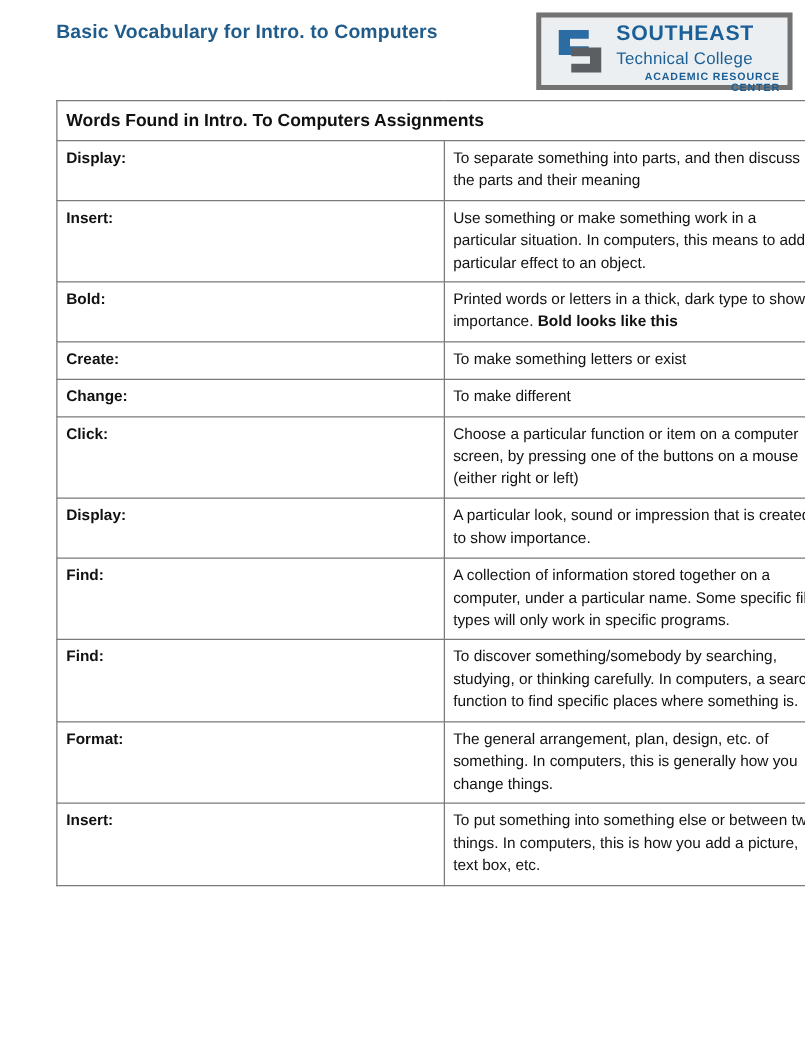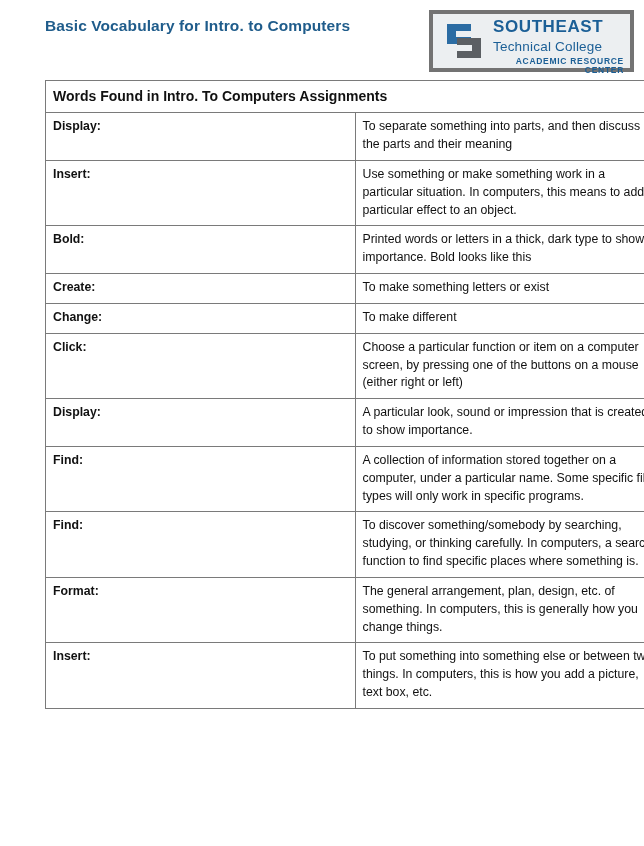--- a/index.html
+++ b/index.html
@@ -105,21 +105,21 @@
   }
   td.term {
     width: 100px;
     font-weight: bold;
   }
   td.def {
     width: 518px;
     font-weight: normal;
   }
   .b {
-    font-weight: normal;
+    font-weight: bold;
   }
 </style>
 </head>
 <body>
 
 <div class="page">
 
   <div class="header">
     <div class="doc-title">Basic Vocabulary for Intro. to Computers</div>
 

